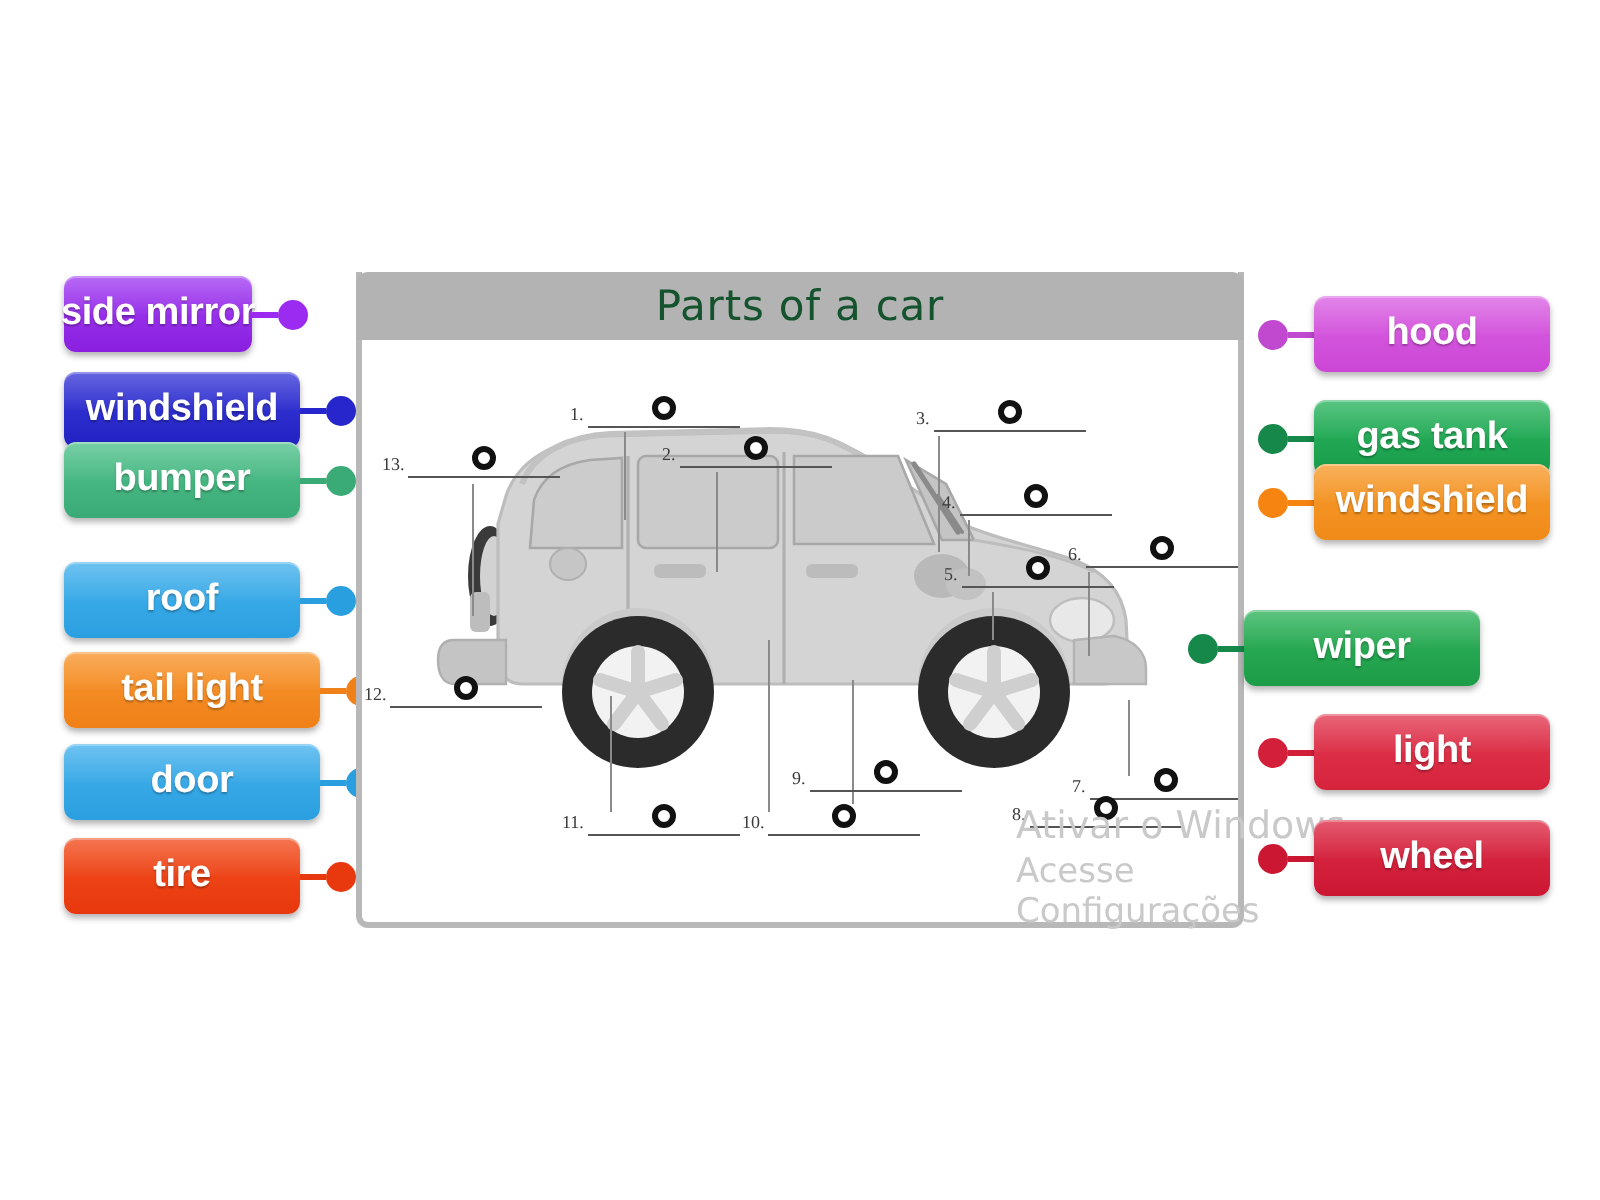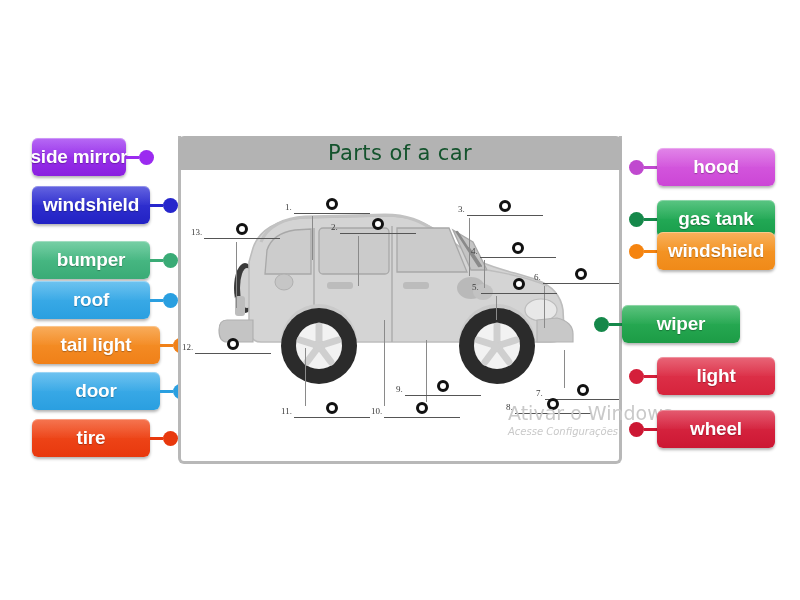--- a/index.html
+++ b/index.html
@@ -107,21 +107,21 @@
 
   
   #watermark {
     position: absolute;
     left: 508px; top: 404px;
     width: 180px;
     text-align: left;
     pointer-events: none;
   }
   #wm-title { font-size: 19px; color: #c9c9c9; font-family: "DejaVu Sans", sans-serif; line-height: 1.05; }
-  #wm-sub   { font-size: 10px; color: #c9c9c9; font-family: "DejaVu Sans", sans-serif; margin-top: 2px; font-style: italic; }
+  #wm-sub   { font-size: 17px; color: #c9c9c9; font-family: "DejaVu Sans", sans-serif; margin-top: 2px; }
 </style>
 </head>
 <body>
 
 <div id="stage">
 
   <div id="left-column">
       <div class="chip-row" style="top: 138px; left: 32px;">
         <div class="chip" style="width: 94px; background: linear-gradient(rgb(163, 64, 242) 0%, rgb(138, 31, 224) 100%);">side mirror</div>
         <div class="connector left">
@@ -129,21 +129,21 @@
           <div class="knob" style="background: rgb(155, 43, 240);"></div>
         </div>
       </div>
       <div class="chip-row" style="top: 186px; left: 32px;">
         <div class="chip" style="width: 118px; background: linear-gradient(rgb(58, 58, 216) 0%, rgb(34, 34, 196) 100%);">windshield</div>
         <div class="connector left">
           <div class="stem" style="background: rgb(38, 38, 204);"></div>
           <div class="knob" style="background: rgb(38, 38, 204);"></div>
         </div>
       </div>
-      <div class="chip-row" style="top: 241px; left: 32px;">
+      <div class="chip-row" style="top: 221px; left: 32px;">
         <div class="chip" style="width: 118px; background: linear-gradient(rgb(82, 194, 141) 0%, rgb(58, 171, 118) 100%);">bumper</div>
         <div class="connector left">
           <div class="stem" style="background: rgb(58, 171, 118);"></div>
           <div class="knob" style="background: rgb(58, 171, 118);"></div>
         </div>
       </div>
       <div class="chip-row" style="top: 281px; left: 32px;">
         <div class="chip" style="width: 118px; background: linear-gradient(rgb(70, 178, 236) 0%, rgb(42, 159, 224) 100%);">roof</div>
         <div class="connector left">
           <div class="stem" style="background: rgb(42, 159, 224);"></div>

